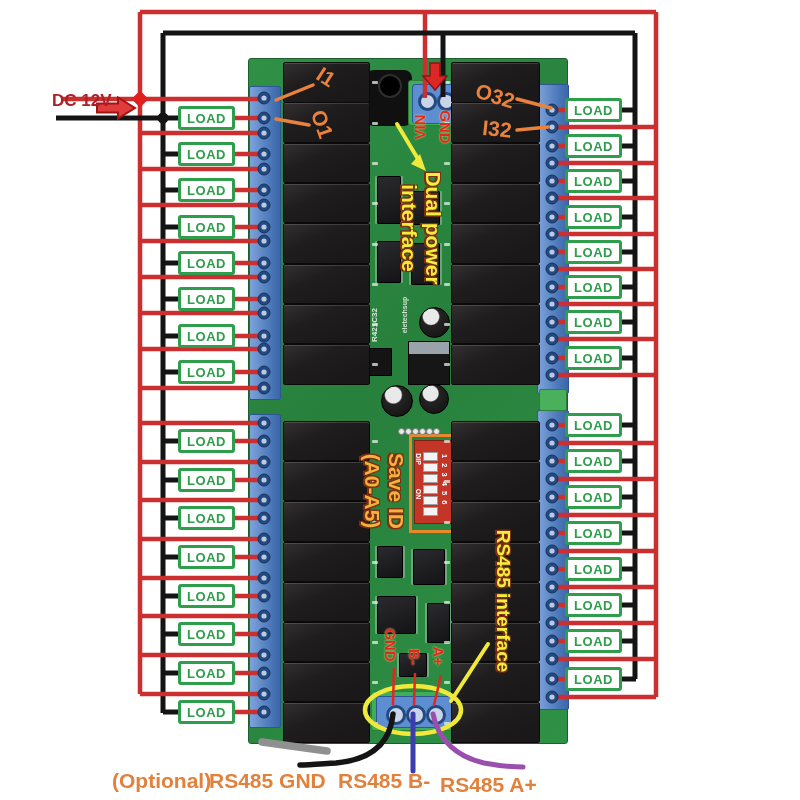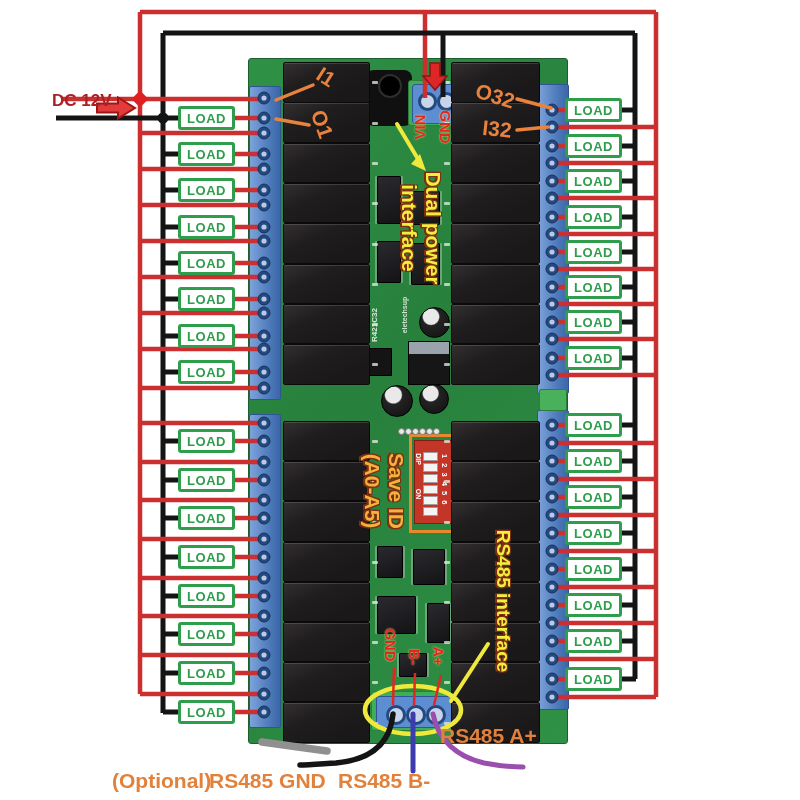--- a/index.html
+++ b/index.html
@@ -542,14 +542,14 @@
 
   <div class="lab ctr yel outl" style="left:503px;top:601px;font-size:19px;transform:translate(-50%,-50%) rotate(90deg);">RS485 interface</div>
 
   <div class="lab ctr redlab" style="left:390px;top:645px;font-size:15px;transform:translate(-50%,-50%) rotate(90deg);">GND</div>
   <div class="lab ctr redlab" style="left:414px;top:657px;font-size:15px;transform:translate(-50%,-50%) rotate(90deg);">B-</div>
   <div class="lab ctr redlab" style="left:438px;top:656px;font-size:15px;transform:translate(-50%,-50%) rotate(90deg);">A+</div>
 
   <div class="lab cap-lab" style="left:112px;top:769px;">(Optional)</div>
   <div class="lab cap-lab" style="left:209px;top:769px;">RS485 GND</div>
   <div class="lab cap-lab" style="left:338px;top:769px;">RS485 B-</div>
-  <div class="lab cap-lab" style="left:440px;top:724px;text-align:center;">RS485 A+</div>
+  <div class="lab cap-lab" style="left:440px;top:773px;text-align:center;">RS485 A+</div>
 </div>
 
 </body></html>

